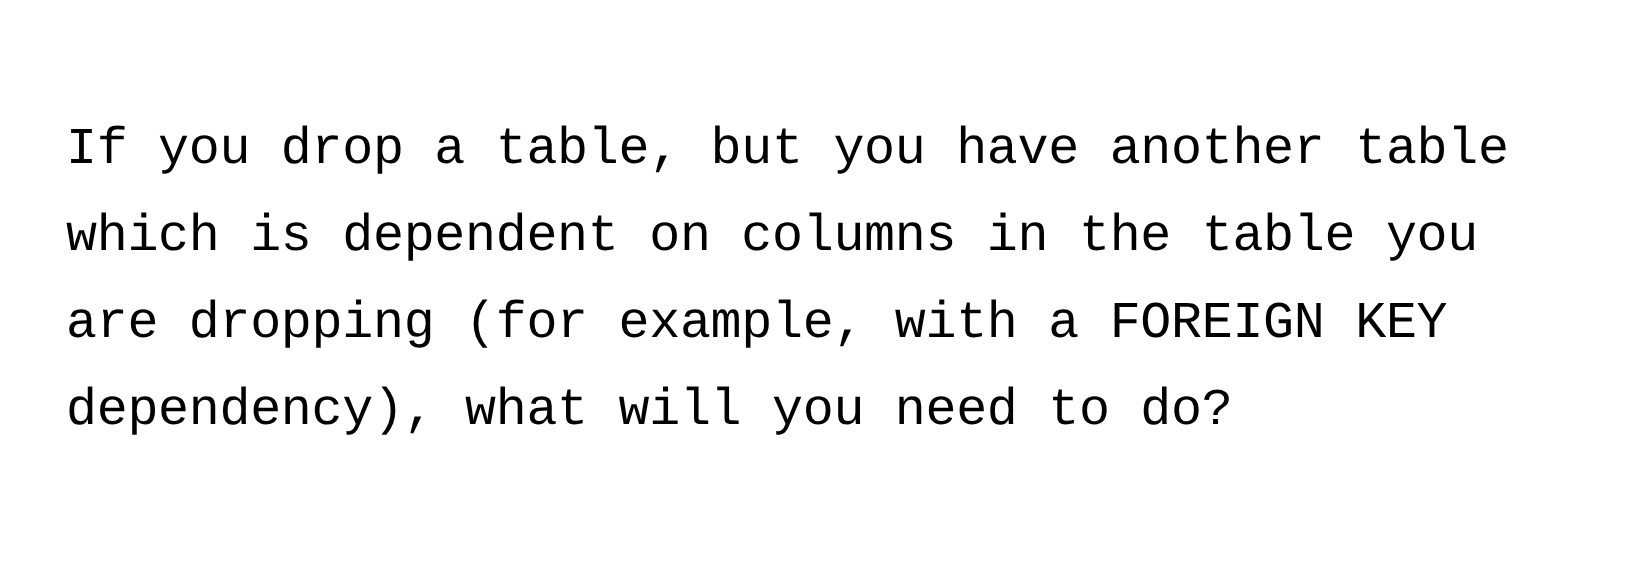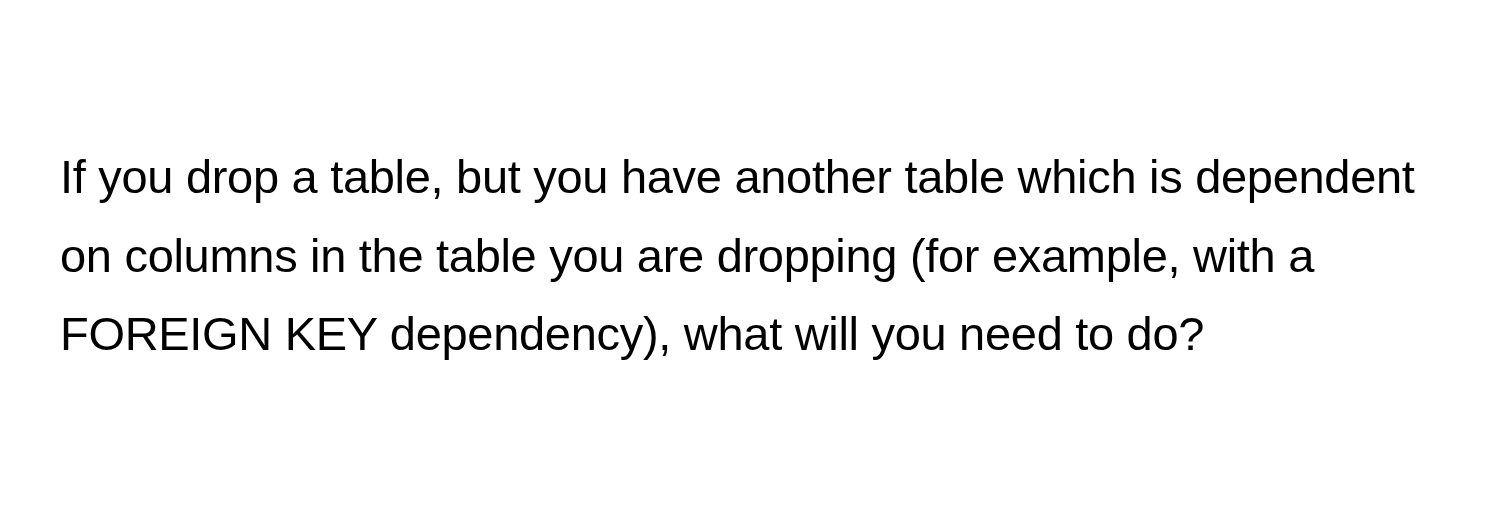--- a/index.html
+++ b/index.html
@@ -17,20 +17,21 @@
     }
     .content {
       padding: 50px 60px;
     }
     .question-text {
       font-size: 47px;
       line-height: 1.68;
       color: #000000;
       font-weight: 400;
       letter-spacing: -0.3px;
+      font-family: Liberation Mono, monospace;
     }
   </style>
 </head>
 <body>
 
 <div class="content">
   <p class="question-text">If you drop a table, but you have another table which is dependent on columns in the table you are dropping (for example, with a FOREIGN KEY dependency), what will you need to do?</p>
 </div>
 
 </body></html>

